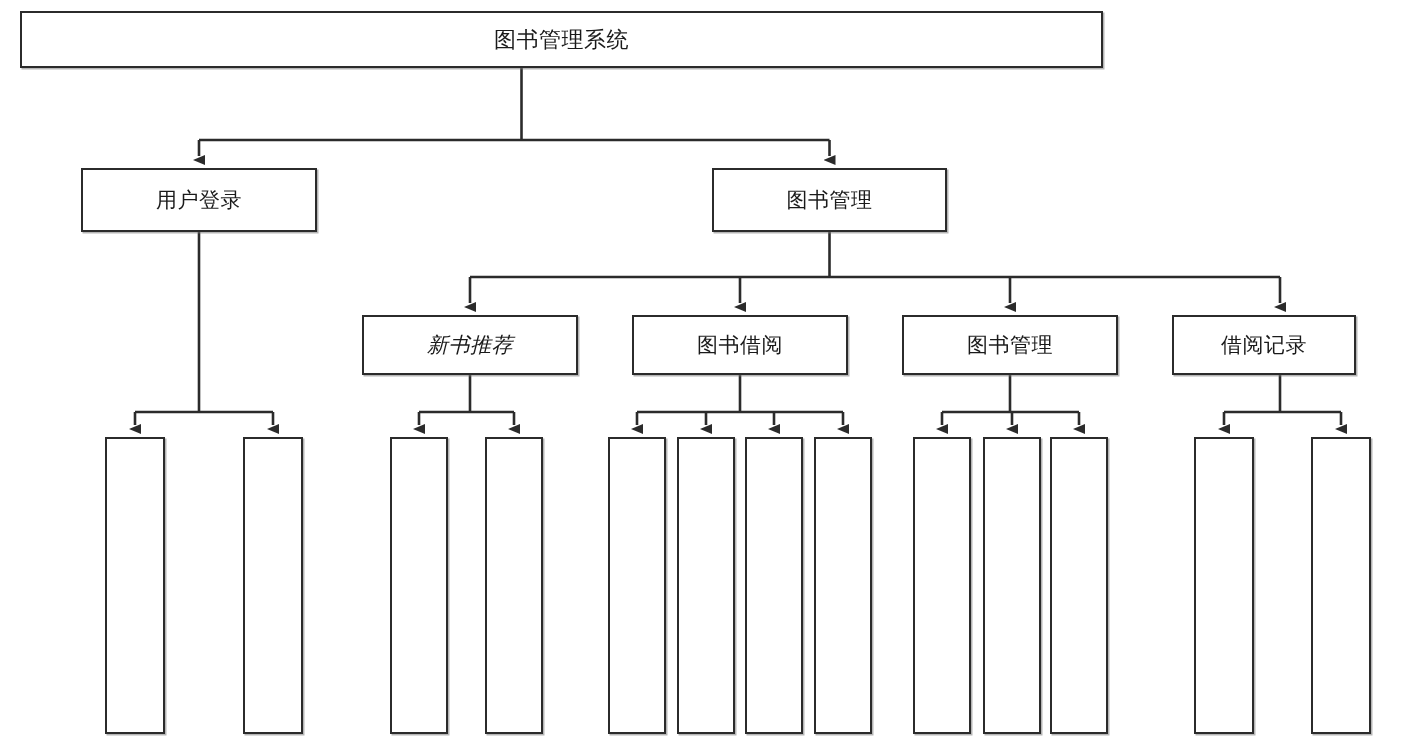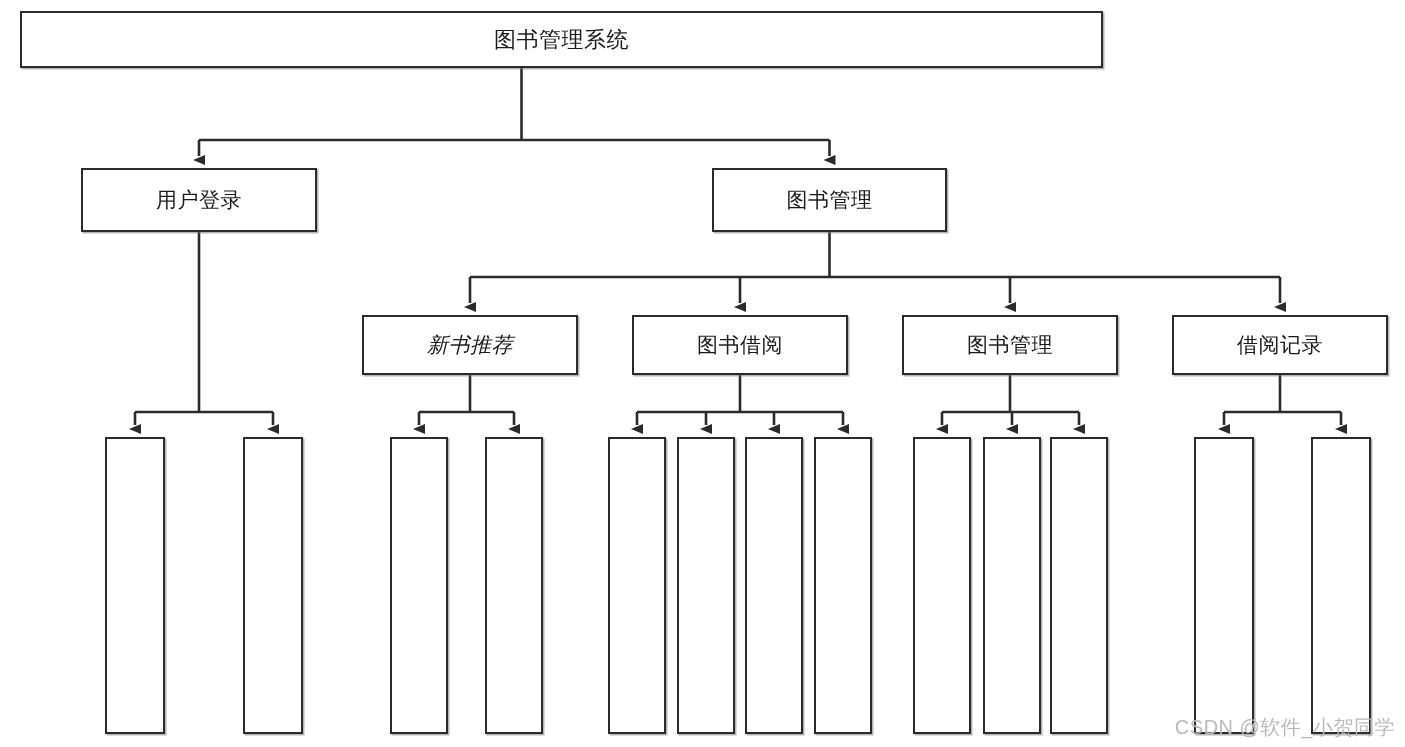--- a/index.html
+++ b/index.html
@@ -137,21 +137,21 @@
   <div id="level3-container">
       <div class="node" style="left: 362px; top: 315px; width: 216px; height: 60px; font-style: italic;">
         <span class="node-label">新书推荐</span>
       </div>
       <div class="node" style="left: 632px; top: 315px; width: 216px; height: 60px;">
         <span class="node-label">图书借阅</span>
       </div>
       <div class="node" style="left: 902px; top: 315px; width: 216px; height: 60px;">
         <span class="node-label">图书管理</span>
       </div>
-      <div class="node" style="left: 1172px; top: 315px; width: 216px; height: 60px;">
+      <div class="node" style="left: 1172px; top: 315px; width: 184px; height: 60px;">
         <span class="node-label">借阅记录</span>
       </div>
     </div>
   <div id="leaf-container">
       <div class="node leaf" style="left: 105px; top: 437px; width: 60px; height: 297px;">
         <span class="node-label">用户登录</span>
       </div>
       <div class="node leaf" style="left: 243px; top: 437px; width: 60px; height: 297px;">
         <span class="node-label">注销登录</span>
       </div>
@@ -183,14 +183,13 @@
         <span class="node-label">确认归还（管理员）</span>
       </div>
       <div class="node leaf" style="left: 1194px; top: 437px; width: 60px; height: 297px;">
         <span class="node-label">新增借阅记录</span>
       </div>
       <div class="node leaf" style="left: 1311px; top: 437px; width: 60px; height: 297px;">
         <span class="node-label">查询借阅记录</span>
       </div>
     </div>
 
-  <div id="watermark">CSDN @软件_小贺同学</div>
 </div>
 
 </body></html>

